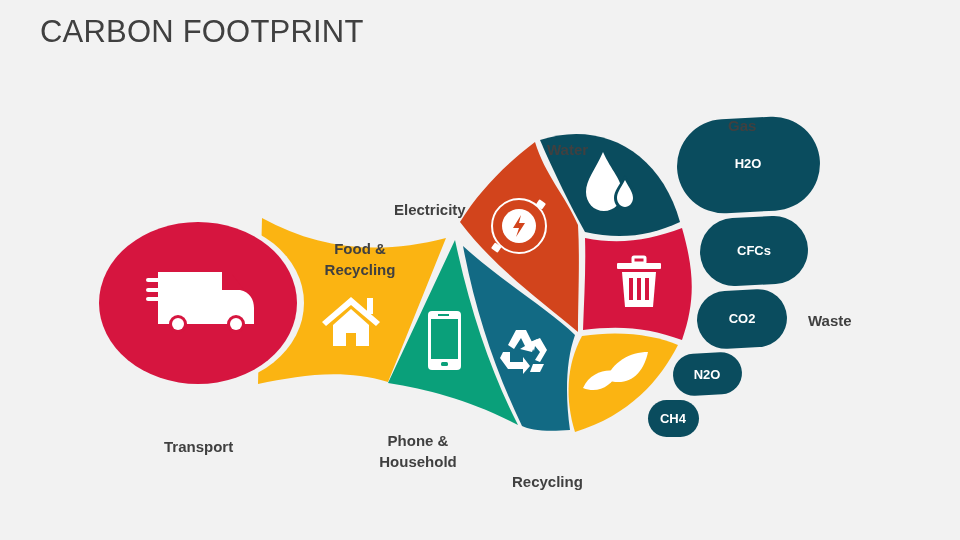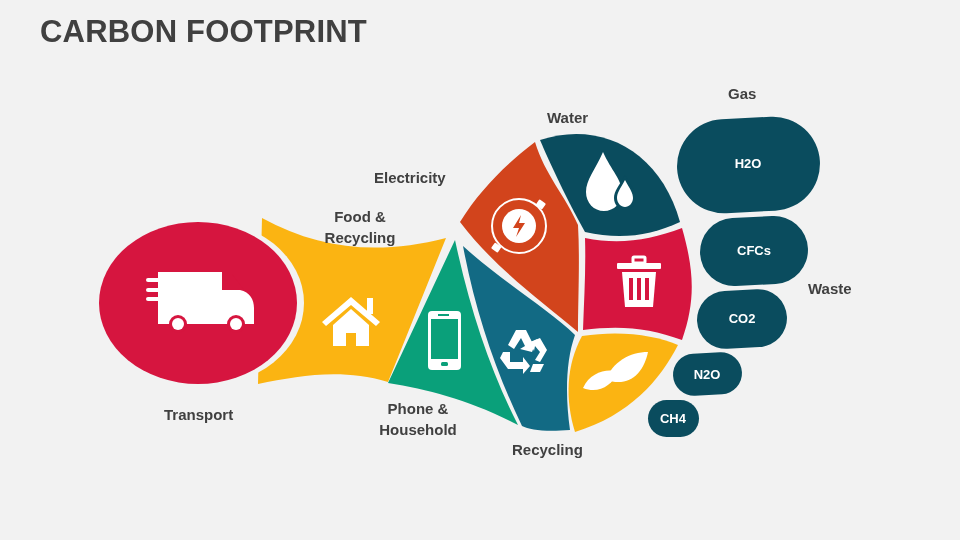--- a/index.html
+++ b/index.html
@@ -4,26 +4,26 @@
 <style>
   html, body { margin: 0; padding: 0; }
   body {
     width: 960px; height: 540px; overflow: hidden;
     background: #f2f2f2;
     font-family: "Liberation Sans", "DejaVu Sans", sans-serif;
     position: relative;
   }
   .title {
     position: absolute; left: 40px; top: 14px;
-    font-size: 31px; font-weight: bold; color: #404040;
+    font-size: 31px; font-weight: normal; color: #404040;
     letter-spacing: 0.2px;
   }
   .lbl {
     position: absolute; font-size: 15px; font-weight: bold; color: #404040;
-    text-align: center; line-height: 21px; white-space: nowrap;
+    text-align: center; line-height: 21px; white-space: nowrap; margin-top: 32px;
   }
   svg.main { position: absolute; left: 0; top: 0; }
   .pill-text { font-family: "Liberation Sans", sans-serif; font-weight: bold; fill: #ffffff; }
 </style>
 </head>
 <body>
 
 <div class="title">CARBON FOOTPRINT</div>
 
 <svg class="main" width="960" height="540" viewBox="0 0 960 540">
@@ -129,17 +129,17 @@
 
 <div class="lbl" style="left:164px; top:404px;">Transport</div>
 <div class="lbl" style="left:318px; top:206px; width:84px;text-align:center;">
   <div>Food &amp;</div>
   <div>Recycling</div>
 </div>
 <div class="lbl" style="left:378px; top:398px; width:80px;">
   <div>Phone &amp;</div>
   <div>Household</div>
 </div>
-<div class="lbl" style="left:374px; top:167px;text-align:center;">Electricity</div>
+<div class="lbl" style="left:394px; top:167px;text-align:center;">Electricity</div>
 <div class="lbl" style="left:512px; top:439px;">Recycling</div>
 <div class="lbl" style="left:547px; top:107px;">Water</div>
 <div class="lbl" style="left:808px; top:278px;">Waste</div>
 <div class="lbl" style="left:728px; top:83px;">Gas</div>
 
 </body></html>

